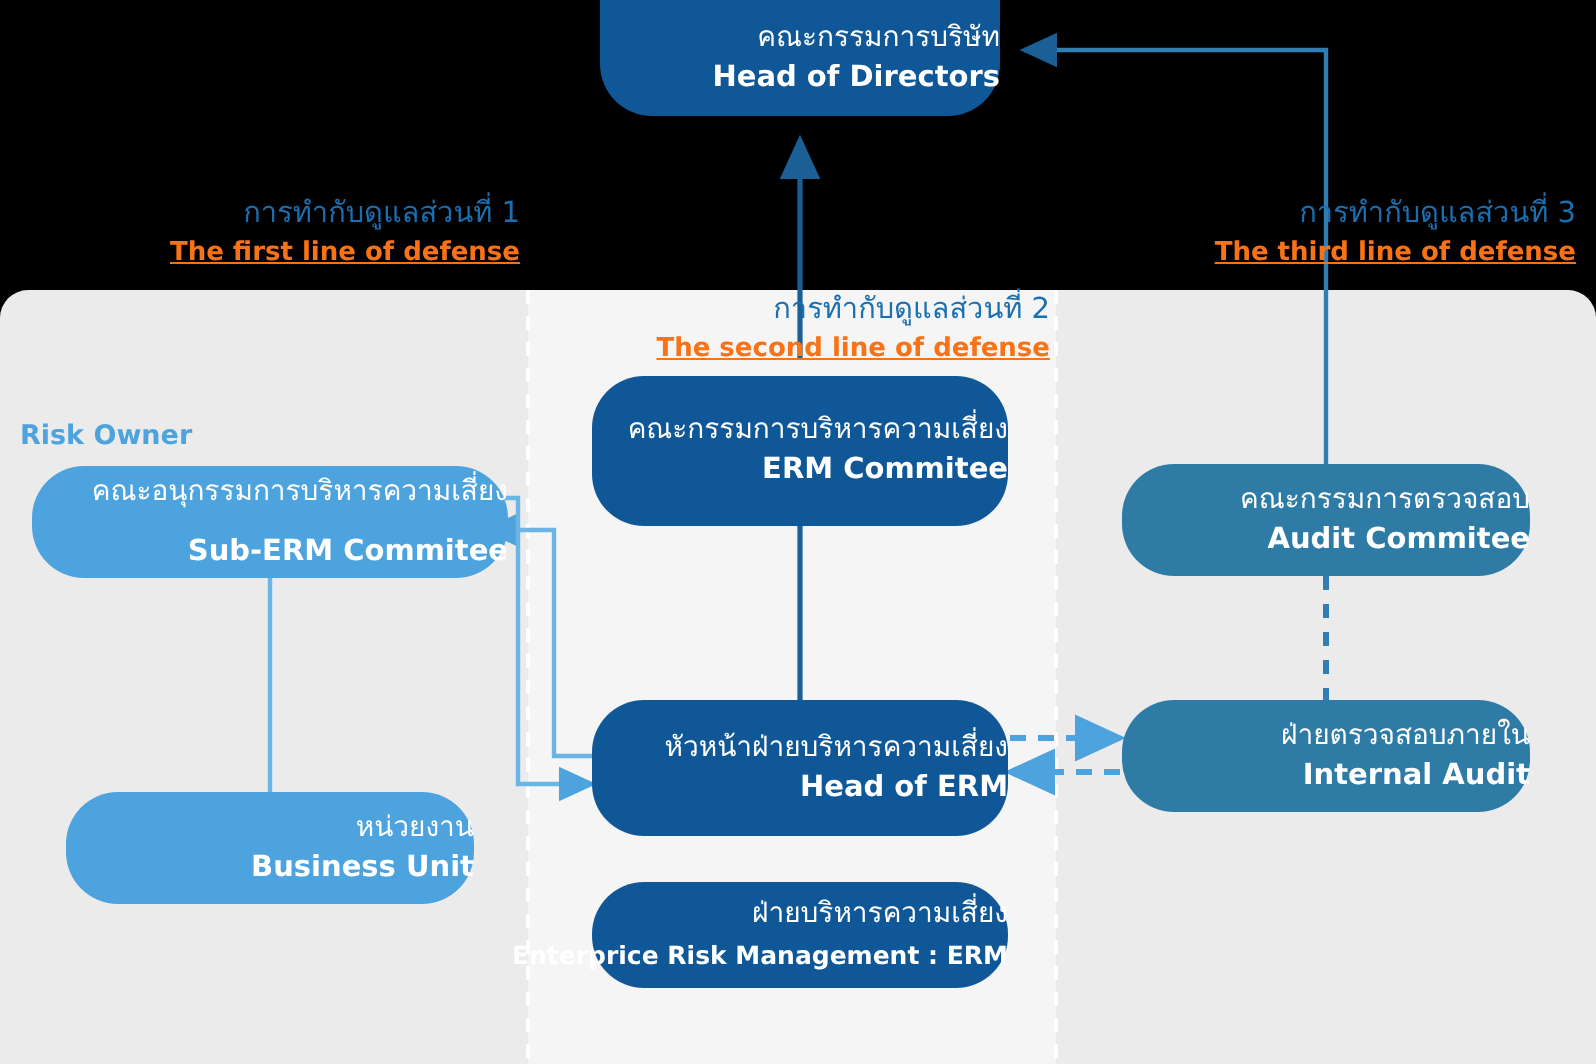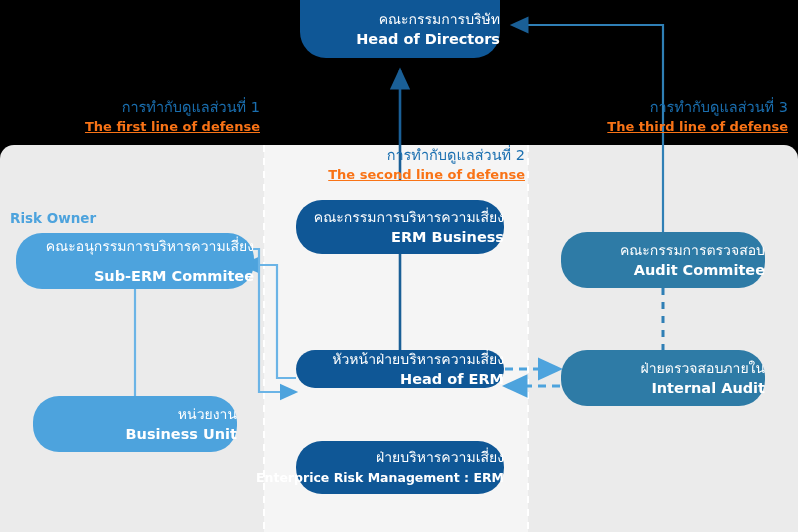--- a/index.html
+++ b/index.html
@@ -113,26 +113,26 @@
   <div class="box sky" style="left:16px;top:233px;width:238px;height:56px;gap:10px;">
     <span class="th">คณะอนุกรรมการบริหารความเสี่ยง</span>
     <span class="en">Sub-ERM Commitee</span>
   </div>
 
   <div class="box sky" style="left:33px;top:396px;width:204px;height:56px;">
     <span class="th">หน่วยงาน</span>
     <span class="en">Business Unit</span>
   </div>
 
-  <div class="box navy" style="left:296px;top:188px;width:208px;height:54px;margin-top:12px;">
+  <div class="box navy" style="left:296px;top:188px;width:208px;height:75px;">
     <span class="th">คณะกรรมการบริหารความเสี่ยง</span>
-    <span class="en">ERM Business</span>
+    <span class="en">ERM Commitee</span>
   </div>
 
-  <div class="box navy" style="left:296px;top:350px;width:208px;height:38px;">
+  <div class="box navy" style="left:296px;top:350px;width:208px;height:68px;">
     <span class="th">หัวหน้าฝ่ายบริหารความเสี่ยง</span>
     <span class="en">Head of ERM</span>
   </div>
 
   <div class="box navy small" style="left:296px;top:441px;width:208px;height:53px;">
     <span class="th">ฝ่ายบริหารความเสี่ยง</span>
     <span class="en">Enterprice Risk Management : ERM</span>
   </div>
 
   <div class="box steel" style="left:561px;top:232px;width:204px;height:56px;">

